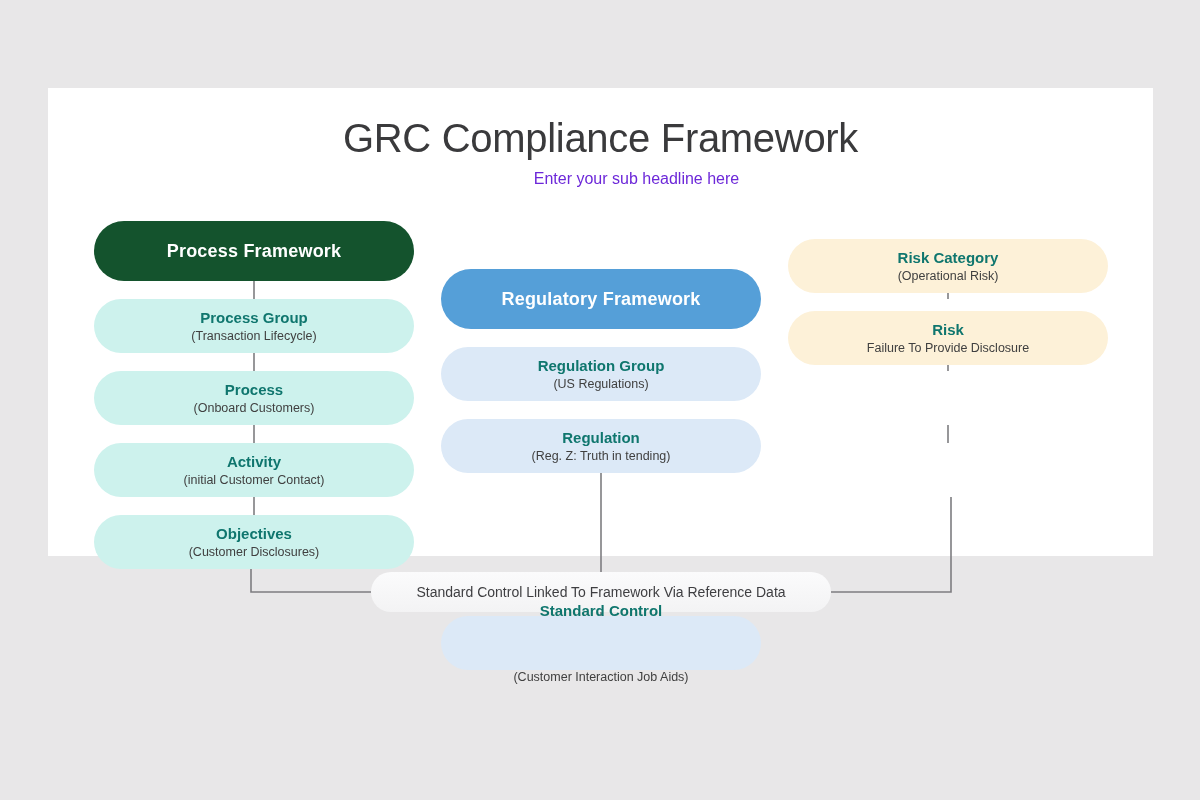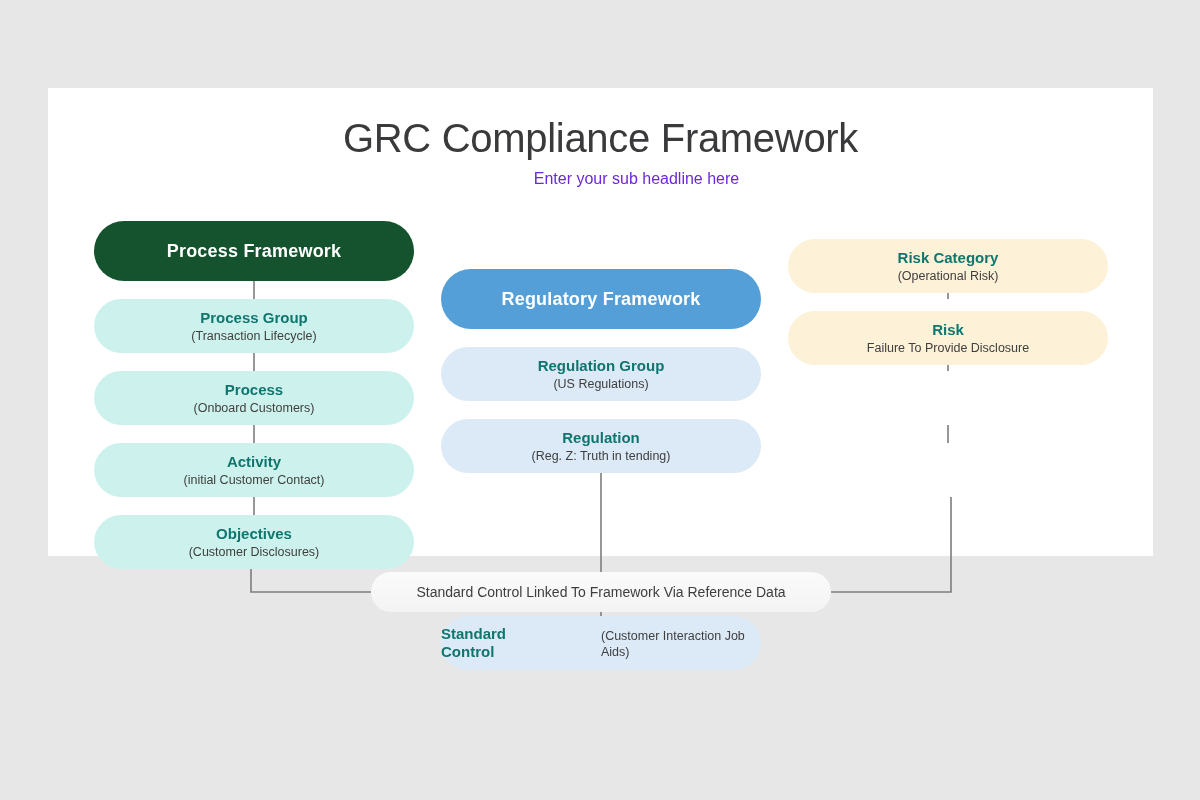--- a/index.html
+++ b/index.html
@@ -133,21 +133,21 @@
   
   #standard-control {
     position: absolute;
     left: 393px;
     top: 528px;
     width: 320px;
     height: 54px;
     border-radius: 27px;
     background: #dce9f7;
     display: flex;
-    flex-direction: row;
+    flex-direction: column;
     align-items: center;
     justify-content: center;
     gap: 48px;
   }
 </style>
 </head>
 <body>
 
 <div id="slide-card">
 

